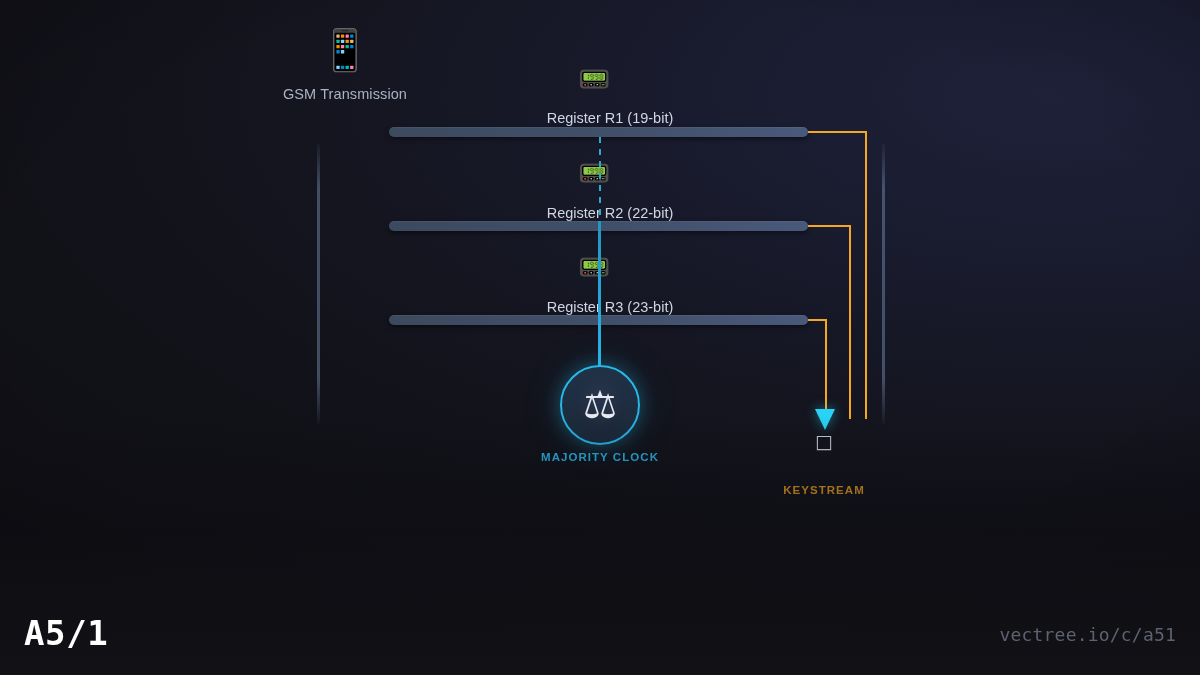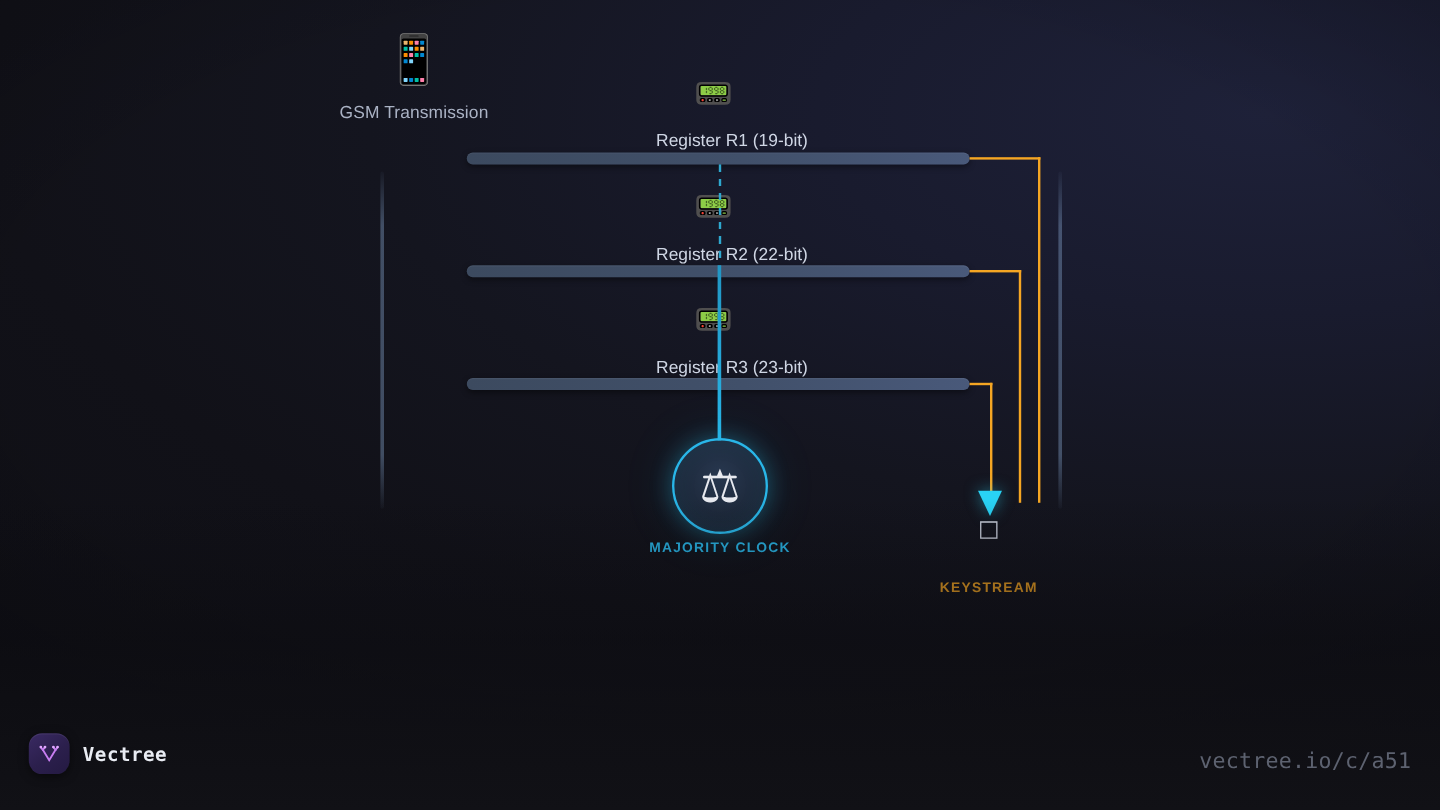--- a/index.html
+++ b/index.html
@@ -202,37 +202,18 @@
 
   <div class="node" id="keystream">
     <div class="glyph">□</div>
     <div class="cap">KEYSTREAM</div>
   </div>
 
   <div id="vignette"></div>
   <div id="bottomfade"></div>
 
   <div id="brand">
-    <div id="brandrow">
-      <div id="logo">
-        <svg width="22" height="22" viewBox="0 0 24 24" aria-hidden="true">
-          <g stroke="#c77df0" stroke-width="1.7" stroke-linecap="round" fill="none">
-            <path d="M6.2 8.6 L12 18 L17.8 8.6"></path>
-            <path d="M6.2 8.6 L4.4 6.2"></path>
-            <path d="M6.2 8.6 L8.2 6.2"></path>
-            <path d="M17.8 8.6 L15.8 6.2"></path>
-            <path d="M17.8 8.6 L19.6 6.2"></path>
-          </g>
-          <g fill="#e0a8ff">
-            <circle cx="4.4" cy="6.0" r="1.25"></circle>
-            <circle cx="8.2" cy="6.0" r="1.25"></circle>
-            <circle cx="15.8" cy="6.0" r="1.25"></circle>
-            <circle cx="19.6" cy="6.0" r="1.25"></circle>
-          </g>
-        </svg>
-      </div>
-      <div id="brandname">Vectree</div>
-    </div>
+    <div id="title">A5/1</div>
   </div>
 
   <div id="url">vectree.io/c/a51</div>
 
 </div>
 
 </body></html>

